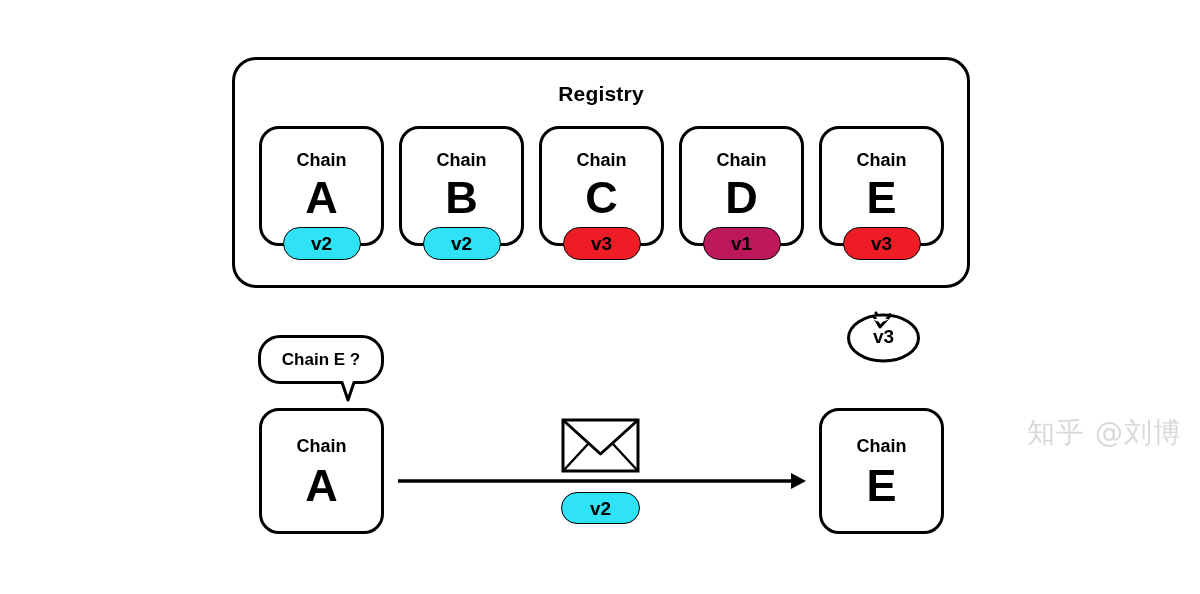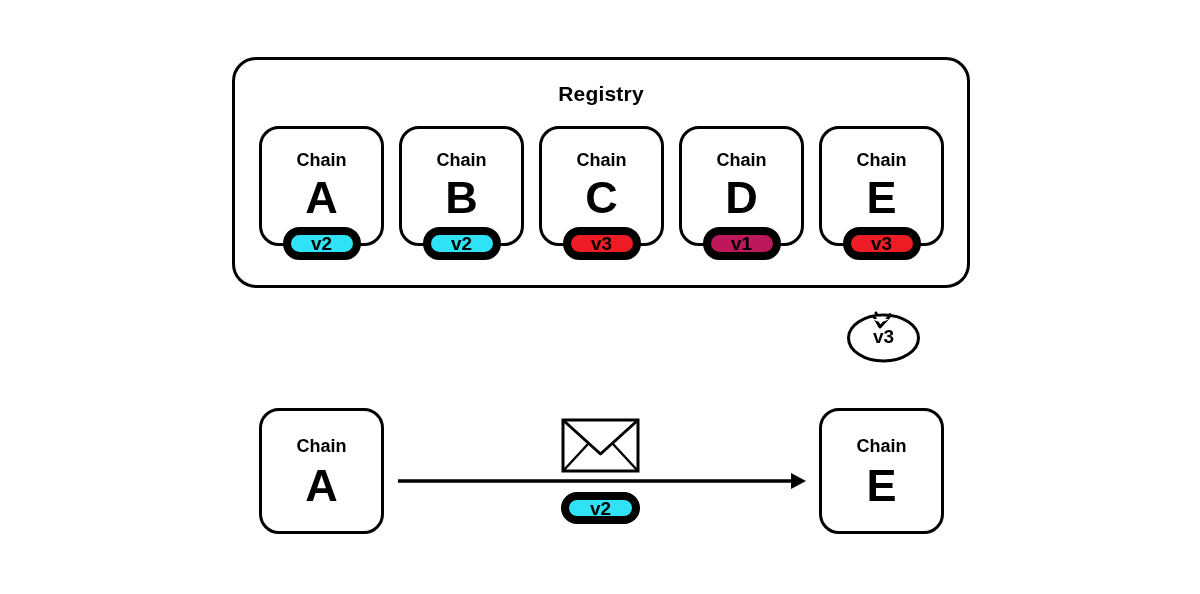--- a/index.html
+++ b/index.html
@@ -79,21 +79,21 @@
     font-size: 45px;
     font-weight: bold;
     line-height: 1;
     margin-top: 6px;
   }
 
   
   .pill {
     position: absolute;
     box-sizing: border-box;
-    border: 8px solid #000000;
+    border: 1px solid #000000;
     border-radius: 999px;
     font-size: 19px;
     font-weight: bold;
     color: #000000;
     display: flex;
     align-items: center;
     justify-content: center;
     line-height: 1;
   }
   .pill.on-card {
@@ -258,20 +258,38 @@
   <div class="v3-bubble">
     <svg width="75" height="54" viewBox="0 0 75 54">
       <path d="M 30 4 L 36 18 L 44 5.5" fill="#ffffff" stroke="#000000" stroke-width="3" stroke-linejoin="round" stroke-linecap="round"></path>
       <ellipse cx="37.5" cy="29" rx="35" ry="23" fill="#ffffff" stroke="#000000" stroke-width="3"></ellipse>
       <path d="M 28 7.5 L 34 18 L 43 8" fill="#ffffff" stroke="#000000" stroke-width="3" stroke-linejoin="round" stroke-linecap="round"></path>
       <path d="M 27 10 Q 34 16 43 10" fill="#ffffff" stroke="none"></path>
     </svg>
     <div class="v3-text">v3</div>
   </div>
 
+  <div class="query-bubble">
+    <svg width="126" height="68" viewBox="0 0 126 68">
+      <path d="M 22 1.5
+               L 104 1.5
+               A 20.5 20.5 0 0 1 124.5 22
+               L 124.5 27
+               A 20.5 20.5 0 0 1 104 47.5
+               L 96 47.5
+               L 90 65
+               L 84 47.5
+               L 22 47.5
+               A 20.5 20.5 0 0 1 1.5 27
+               L 1.5 22
+               A 20.5 20.5 0 0 1 22 1.5
+               Z" fill="#ffffff" stroke="#000000" stroke-width="3" stroke-linejoin="round"></path>
+    </svg>
+    <div class="query-text">Chain E ?</div>
+  </div>
 
   <div class="bottom-card" id="bottom-card-a">
     <div class="chain-word">Chain</div>
     <div class="chain-letter">A</div>
   </div>
 
   <div class="bottom-card" id="bottom-card-e">
     <div class="chain-word">Chain</div>
     <div class="chain-letter">E</div>
   </div>
@@ -287,14 +305,15 @@
     <svg width="79" height="55" viewBox="0 0 79 55">
       <rect x="2" y="2" width="75" height="51" fill="#ffffff" stroke="#000000" stroke-width="3"></rect>
       <path d="M 2.5 2.5 L 39.5 36 L 76.5 2.5" fill="none" stroke="#000000" stroke-width="3" stroke-linejoin="round"></path>
       <line x1="2.5" y1="52.5" x2="27" y2="26" stroke="#000000" stroke-width="2.4"></line>
       <line x1="76.5" y1="52.5" x2="52" y2="26" stroke="#000000" stroke-width="2.4"></line>
     </svg>
   </div>
 
   <div class="pill msg pill-cyan">v2</div>
 
+  <div class="watermark">知乎 @刘博</div>
 
 </div>
 
 </body></html>

